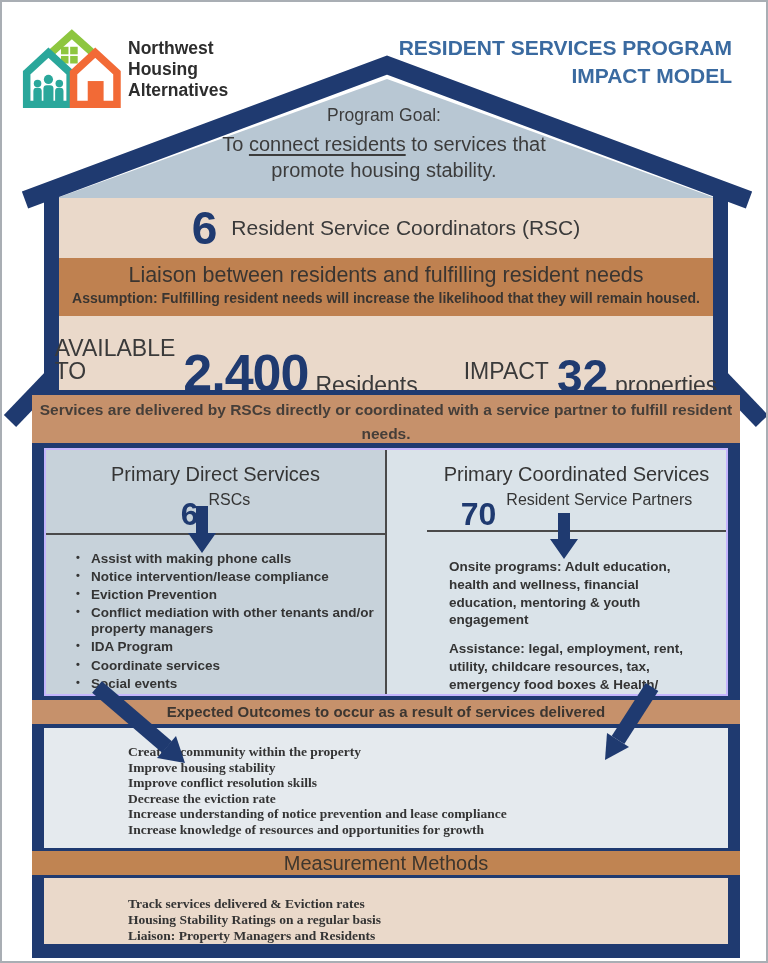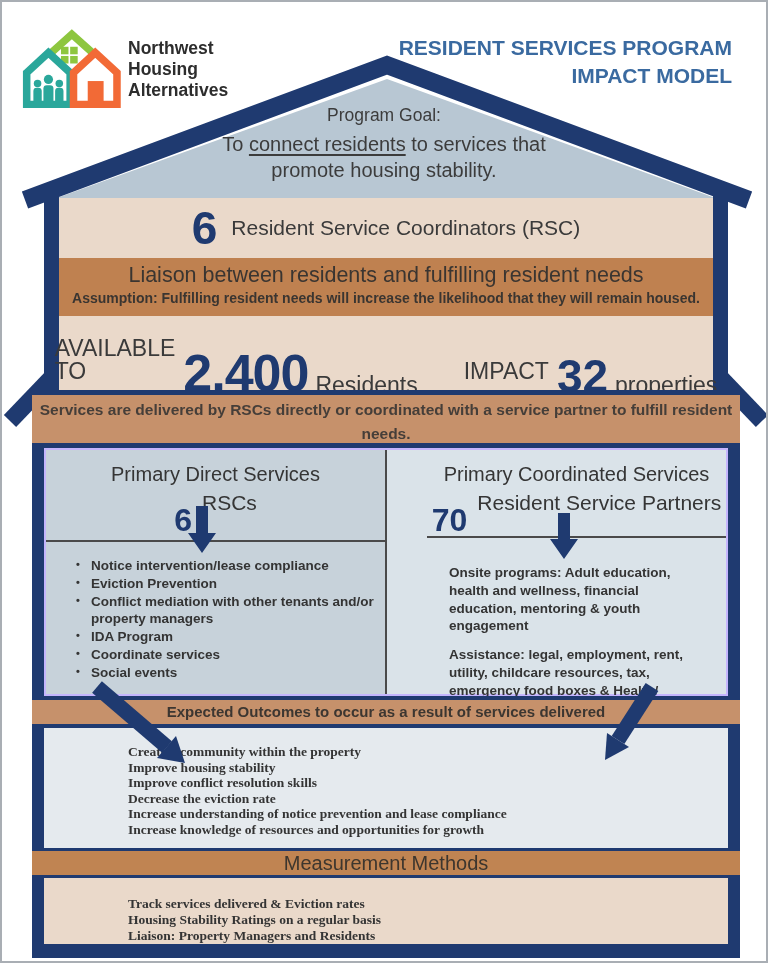--- a/index.html
+++ b/index.html
@@ -44,21 +44,21 @@
   
   .columns{left:42px;top:446px;width:684px;height:248px;box-sizing:border-box;
            border:2px solid #c4b5fd;display:flex;}
   .col{display:flex;flex-direction:column;box-sizing:border-box;}
   .col.left{width:341px;border-right:2px solid #4a4a4a;background:#c7d2da;}
   .col.right{flex:1;background:#dae3e9;padding-left:40px;}
   .col-head{height:92px;box-sizing:border-box;border-bottom:2px solid #4a4a4a;text-align:center;}
   .col-title{font-size:20px;color:#353535;margin-top:13px;}
   .count-row{display:flex;justify-content:center;align-items:flex-end;gap:10px;margin-top:5px;}
   .count-row .big-num{font-size:32px;}
-  .count-row .lbl{font-size:21px;color:#353535;margin-bottom:21px;}
+  .count-row .lbl{font-size:16px;color:#353535;margin-bottom:21px;}
   .bullets{list-style:none;margin:16px 0 0 0;padding:0 10px 0 30px;}
   .bullets li{position:relative;padding-left:15px;font-size:13.5px;font-weight:bold;color:#343434;
               line-height:1.2;margin-bottom:2px;}
   .bullets li::before{content:"•";position:absolute;left:0;top:0;font-size:11px;}
   .paras{padding:26px 26px 0 22px;}
   .paras p{margin:0 0 11px 0;font-size:13.5px;font-weight:bold;color:#343434;line-height:1.32;}
   
   .area-outcomes{left:42px;top:726px;width:684px;height:120px;background:#e5eaee;}
   .plain-list{list-style:none;margin:16px 8px 0 0;padding:0 0 0 84px;font-family:Liberation Serif, serif;}
   .plain-list li{font-size:13.5px;font-weight:bold;color:#343434;line-height:15.5px;}
@@ -146,20 +146,21 @@
   <div class="abs columns">
     <div class="col left">
       <div class="col-head">
         <div class="col-title">Primary Direct Services</div>
         <div class="count-row">
           <span class="big-num">6</span>
           <span class="lbl">RSCs</span>
         </div>
       </div>
       <ul class="bullets">
+          <li>Assist with making phone calls</li>
           <li>Notice intervention/lease compliance</li>
           <li>Eviction Prevention</li>
           <li>Conflict mediation with other tenants and/or property managers</li>
           <li>IDA Program</li>
           <li>Coordinate services</li>
           <li>Social events</li>
         </ul>
     </div>
     <div class="col right">
       <div class="col-head">

